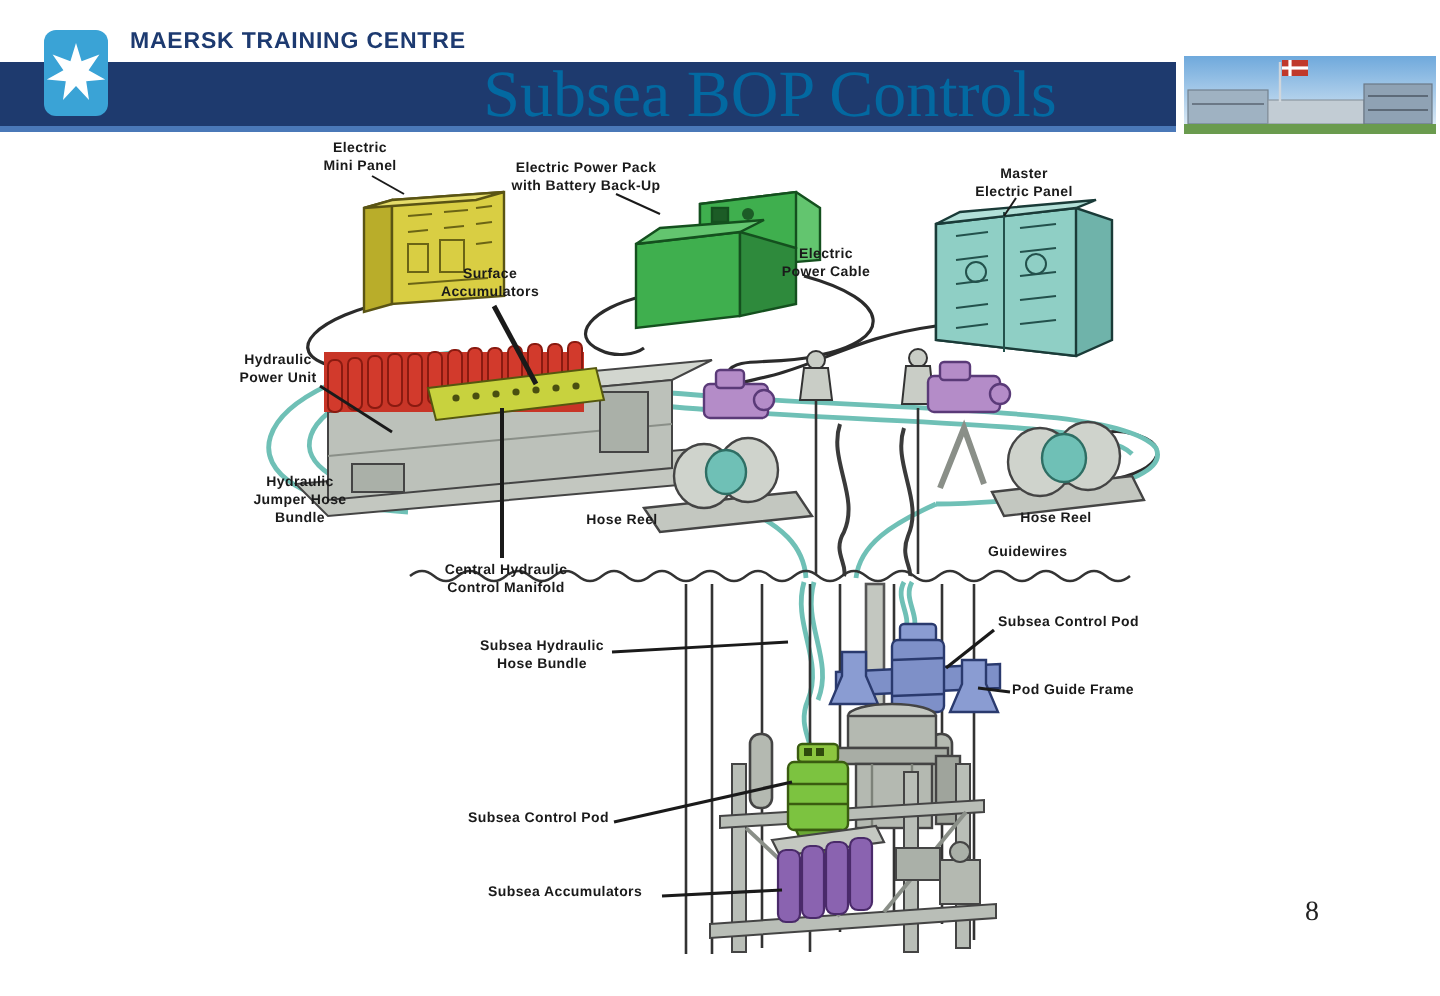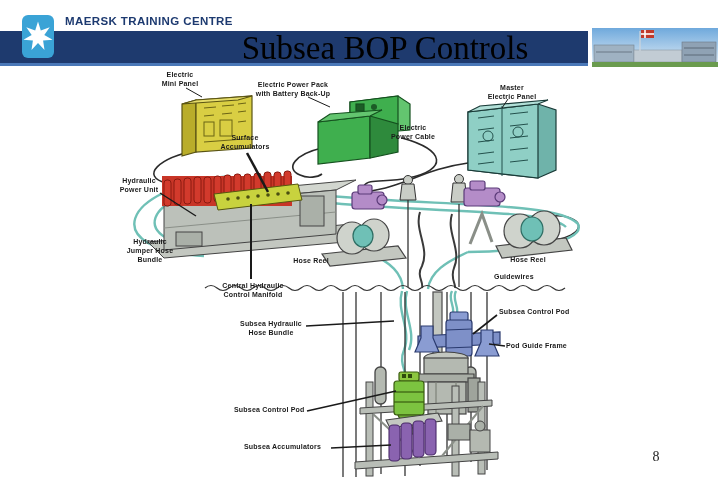--- a/index.html
+++ b/index.html
@@ -6,21 +6,21 @@
   #slide{position:relative;width:720px;height:498px;background:#ffffff;overflow:hidden;
          font-family:"Liberation Sans",sans-serif;}
   
   #logo-box{position:absolute;left:22px;top:15px;width:32px;height:43px;border-radius:6px;
             background:#3aa3d6;z-index:3;}
   #brand{position:absolute;left:65px;top:15px;z-index:3;font-weight:bold;font-size:11.5px;
          color:#1d3a70;letter-spacing:.4px;}
   #title-bar{position:absolute;left:0;top:31px;width:588px;height:32px;background:#1e3a6e;
              border-bottom:3px solid #4a78b8;z-index:2;}
   #slide-title{position:absolute;left:225px;top:30px;width:320px;height:36px;line-height:36px;
-               text-align:center;color:#000000;z-index:3;
+               text-align:center;color:#0369a1;z-index:3;
                font-family:"Liberation Serif",serif;font-size:33px;}
   #hq-photo{position:absolute;left:592px;top:28px;width:126px;height:39px;z-index:3;}
   
   #art{position:absolute;left:0;top:0;z-index:1;}
   .lbl{position:absolute;z-index:2;font-weight:bold;font-size:7px;line-height:1.3;
        color:#1a1a1a;letter-spacing:.2px;white-space:pre-line;text-align:center;}
   .lbl.c{transform:translateX(-50%);}
   .lbl.l{text-align:left;}
   #page-num{position:absolute;left:646px;top:449px;width:20px;text-align:center;z-index:2;
             font-family:"Liberation Serif",serif;font-size:14px;color:#222;}

